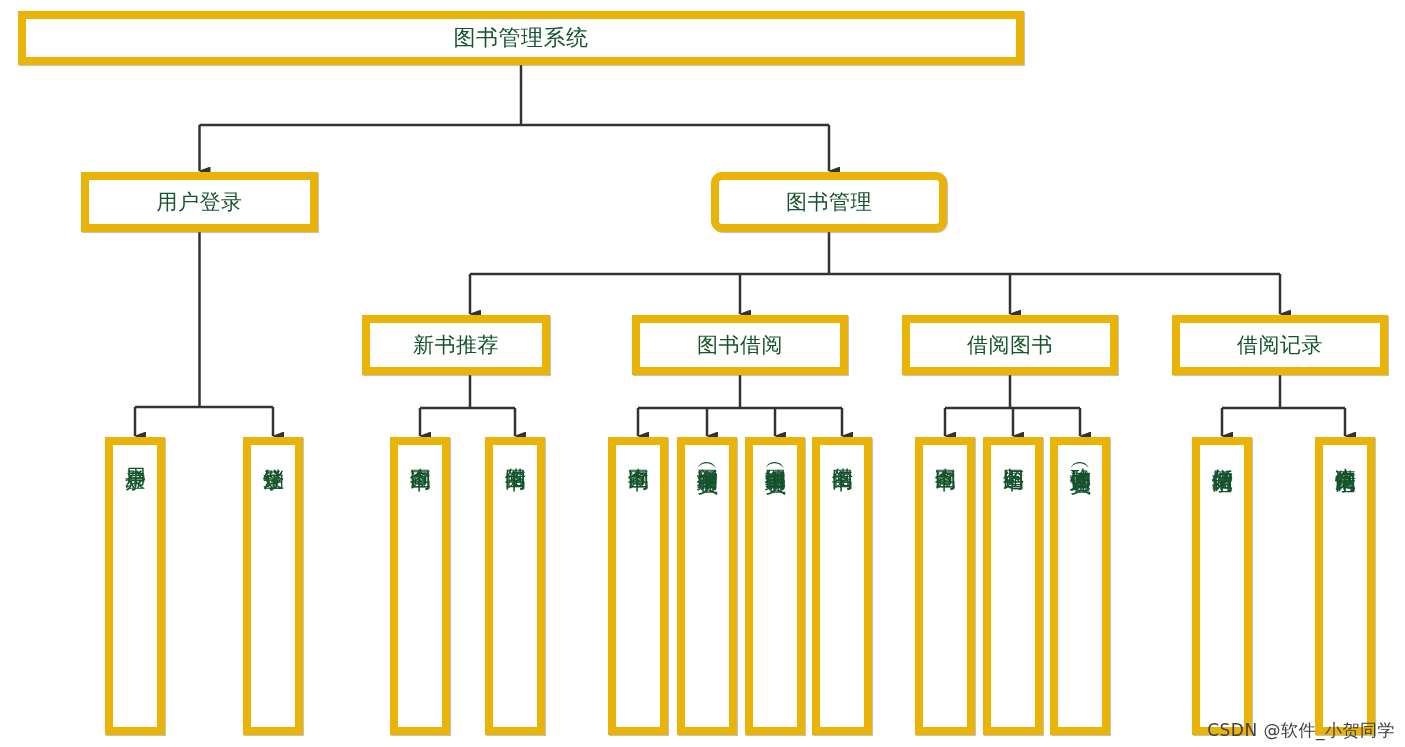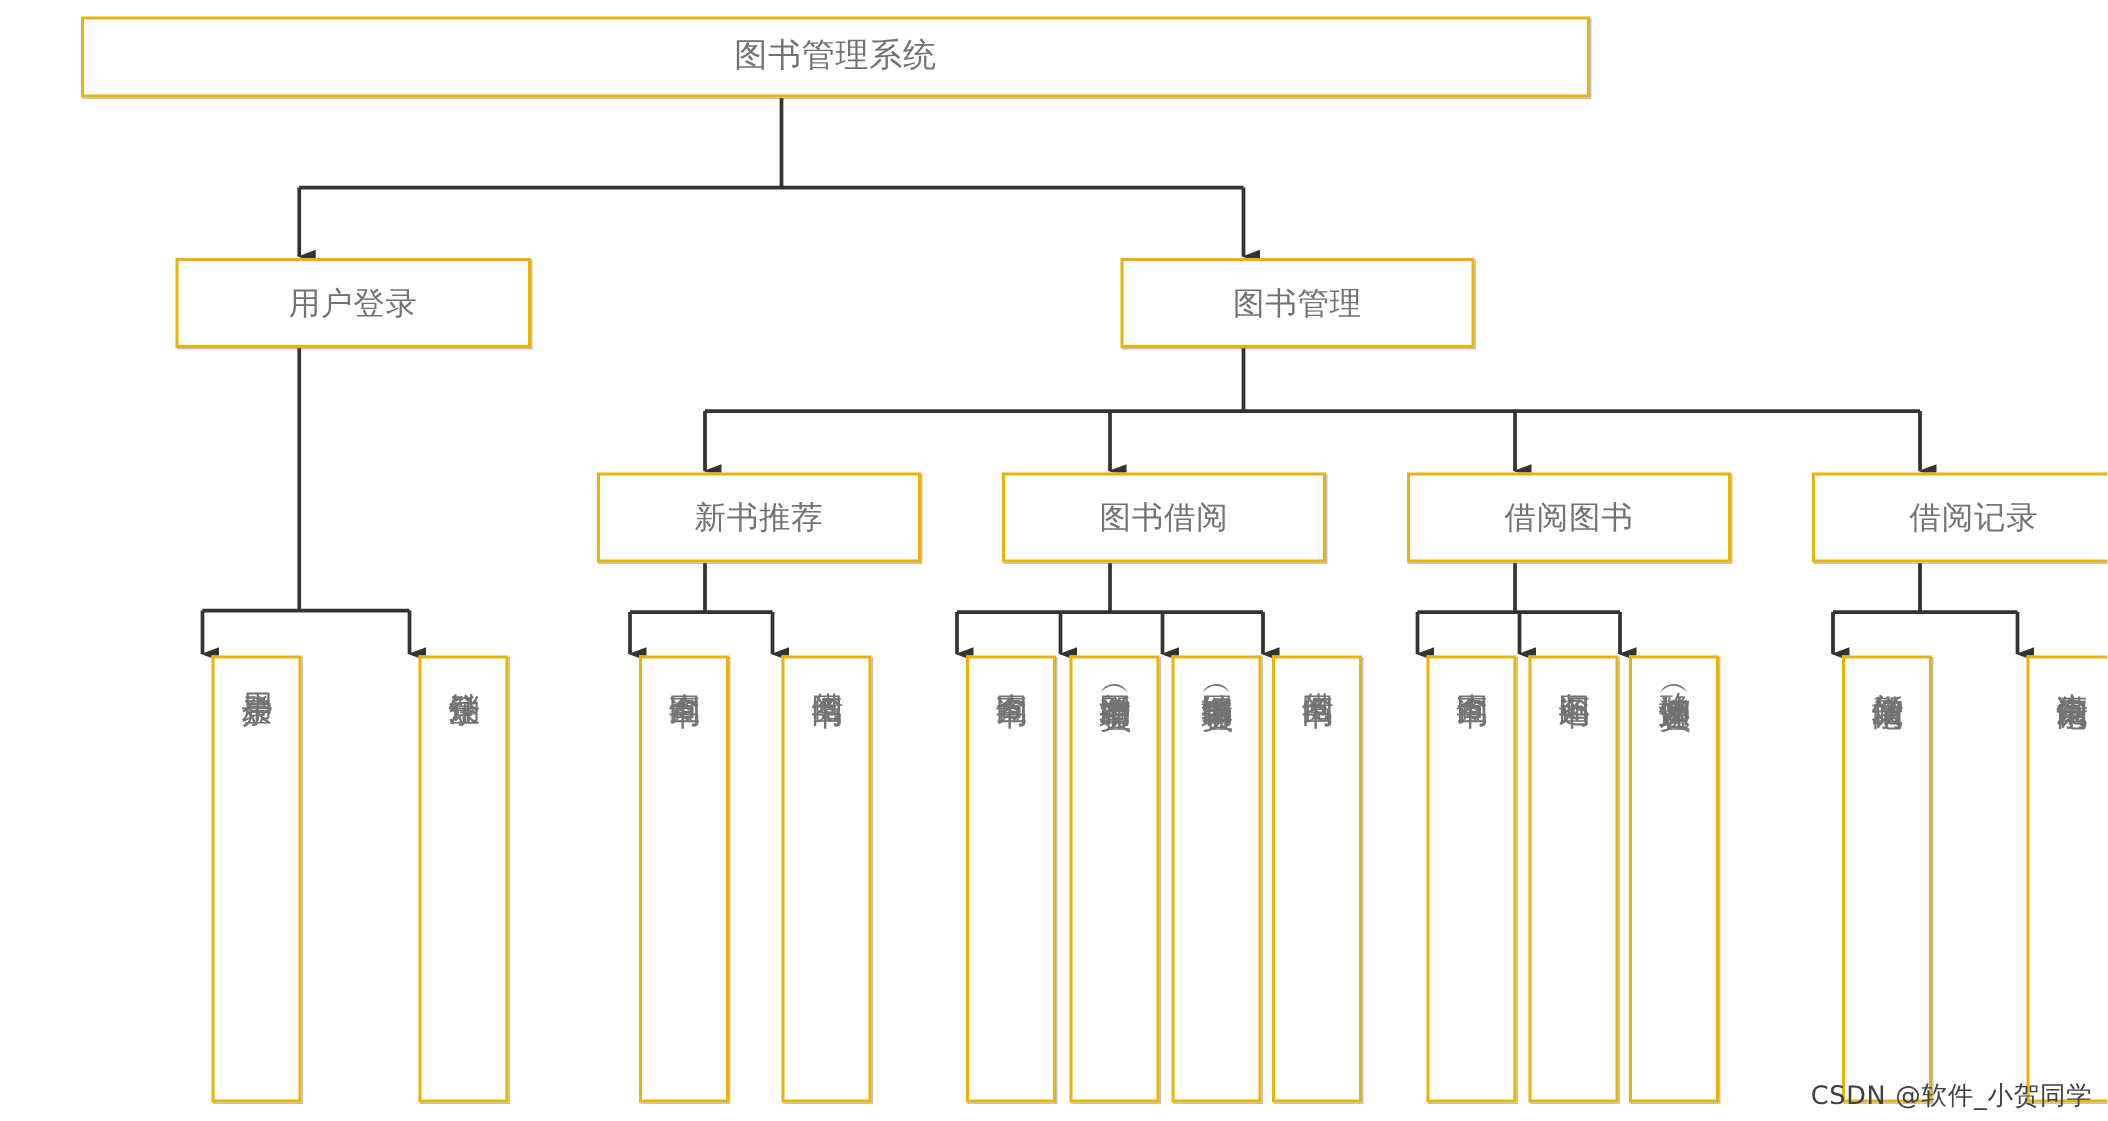--- a/index.html
+++ b/index.html
@@ -19,28 +19,27 @@
     position: absolute;
     left: 0;
     top: 0;
     width: 1405px;
     height: 747px;
     pointer-events: none;
   }
   .node {
     position: absolute;
     box-sizing: border-box;
-    border: 2px solid #eab308;
+    border: 8px solid #eab308;
     background: #ffffff;
     display: flex;
     align-items: center;
     justify-content: center;
-    color: #737373;
+    color: #14532d;
     box-shadow: 1px 1px 0 rgba(120,120,120,0.45);
-    margin-left: 36px;
   }
   .node-label {
     display: block;
     text-align: center;
     line-height: 1.05;
     letter-spacing: 0.5px;
   }
   
   .node.h .node-label {
     writing-mode: horizontal-tb;
@@ -119,25 +118,25 @@
       </g>
   </svg>
 
   <div class="node root h" id="n-root" style="left: 18px; top: 11px; width: 1006px; height: 54px;">
     <span class="node-label">图书管理系统</span>
   </div>
 
   <div class="node h" id="n-l2_user_login" style="left: 81px; top: 172px; width: 237px; height: 60px;">
     <span class="node-label">用户登录</span>
   </div>
-  <div class="node h" id="n-l2_book_manage" style="left: 711px; top: 172px; width: 236px; height: 60px;">
+  <div class="node h" id="n-l2_book_manage" style="left: 711px; top: 172px; width: 236px; height: 60px; border-radius: 11px;">
     <span class="node-label">图书管理</span>
   </div>
 
-  <div class="node h" id="n-l3_new_book_rec" style="left: 362px; top: 315px; width: 216px; height: 60px;">
+  <div class="node h" id="n-l3_new_book_rec" style="left: 362px; top: 315px; width: 188px; height: 60px;">
     <span class="node-label">新书推荐</span>
   </div>
   <div class="node h" id="n-l3_book_borrow" style="left: 632px; top: 315px; width: 216px; height: 60px;">
     <span class="node-label">图书借阅</span>
   </div>
   <div class="node h" id="n-l3_current_borrow" style="left: 902px; top: 315px; width: 216px; height: 60px;">
     <span class="node-label">借阅图书</span>
   </div>
   <div class="node h" id="n-l3_borrow_record" style="left: 1172px; top: 315px; width: 216px; height: 60px;">
     <span class="node-label">借阅记录</span>

